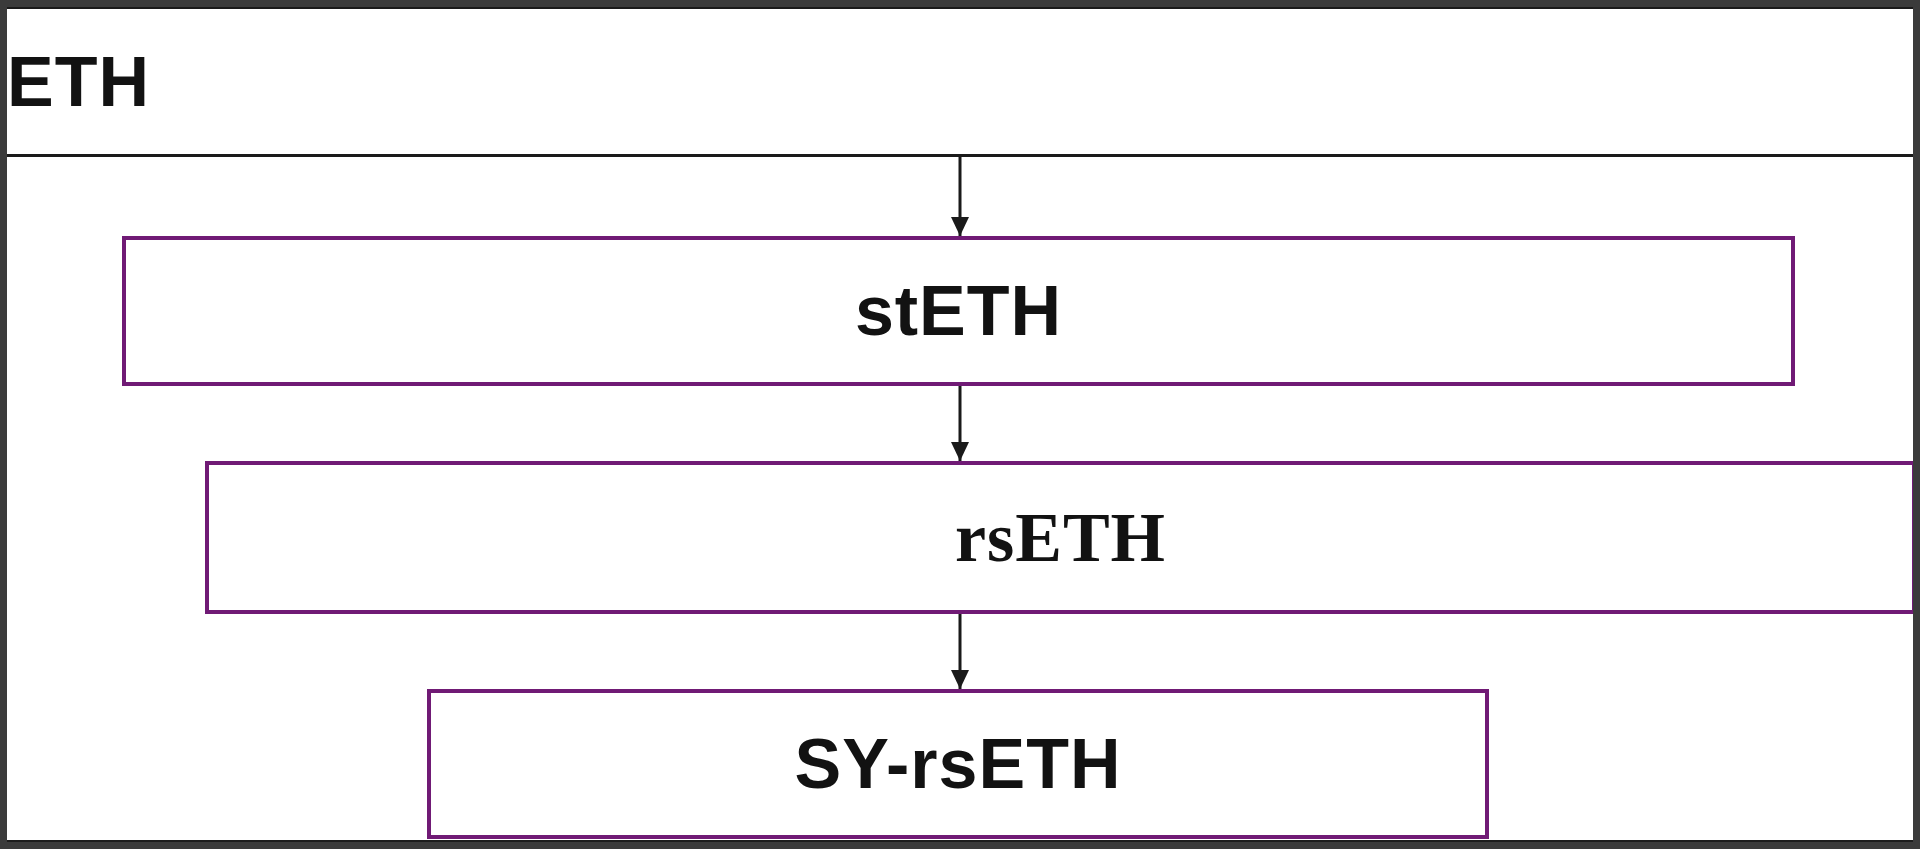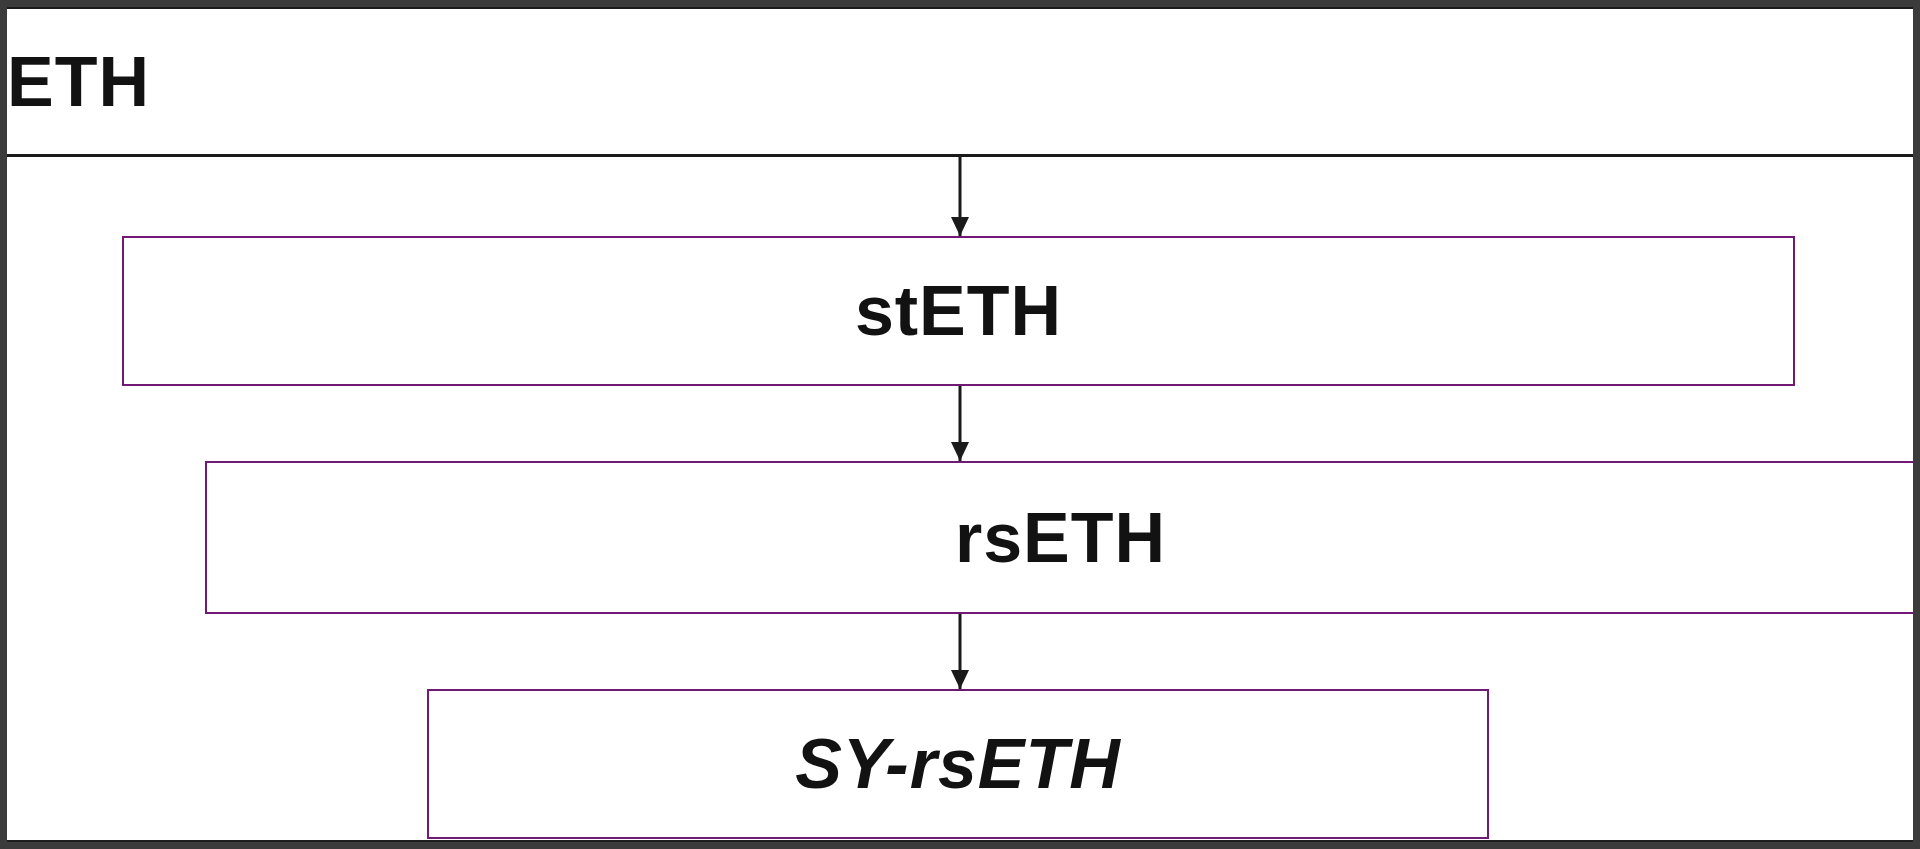--- a/index.html
+++ b/index.html
@@ -45,29 +45,29 @@
     border-top: 2px solid #1a1a1a;
     border-bottom: 3px solid #1a1a1a;
     background: #ffffff;
     display: flex;
     align-items: center;
     justify-content: flex-start;
   }
   .node {
     position: absolute;
     box-sizing: border-box;
-    border: 2px solid #701a75;
+    border: 4px solid #701a75;
     background: #ffffff;
     display: flex;
     align-items: center;
     justify-content: center;
   }
   .node-steth { left: 115px; top: 229px; width: 1673px; height: 150px; }
-  .node-rseth { left: 198px; top: 454px; width: 1711px; height: 153px; }
-  .node-sy    { left: 420px; top: 682px; width: 1062px; height: 150px; font-style: italic; }
+  .node-rseth { left: 198px; top: 454px; width: 1711px; height: 153px; font-family: Liberation Serif, serif; }
+  .node-sy    { left: 420px; top: 682px; width: 1062px; height: 150px; }
 
   .arrow {
     position: absolute;
     left: 50%;
     transform: translateX(-50%);
     width: 24px;
   }
   .arrow .shaft {
     position: absolute;
     left: 50%;

